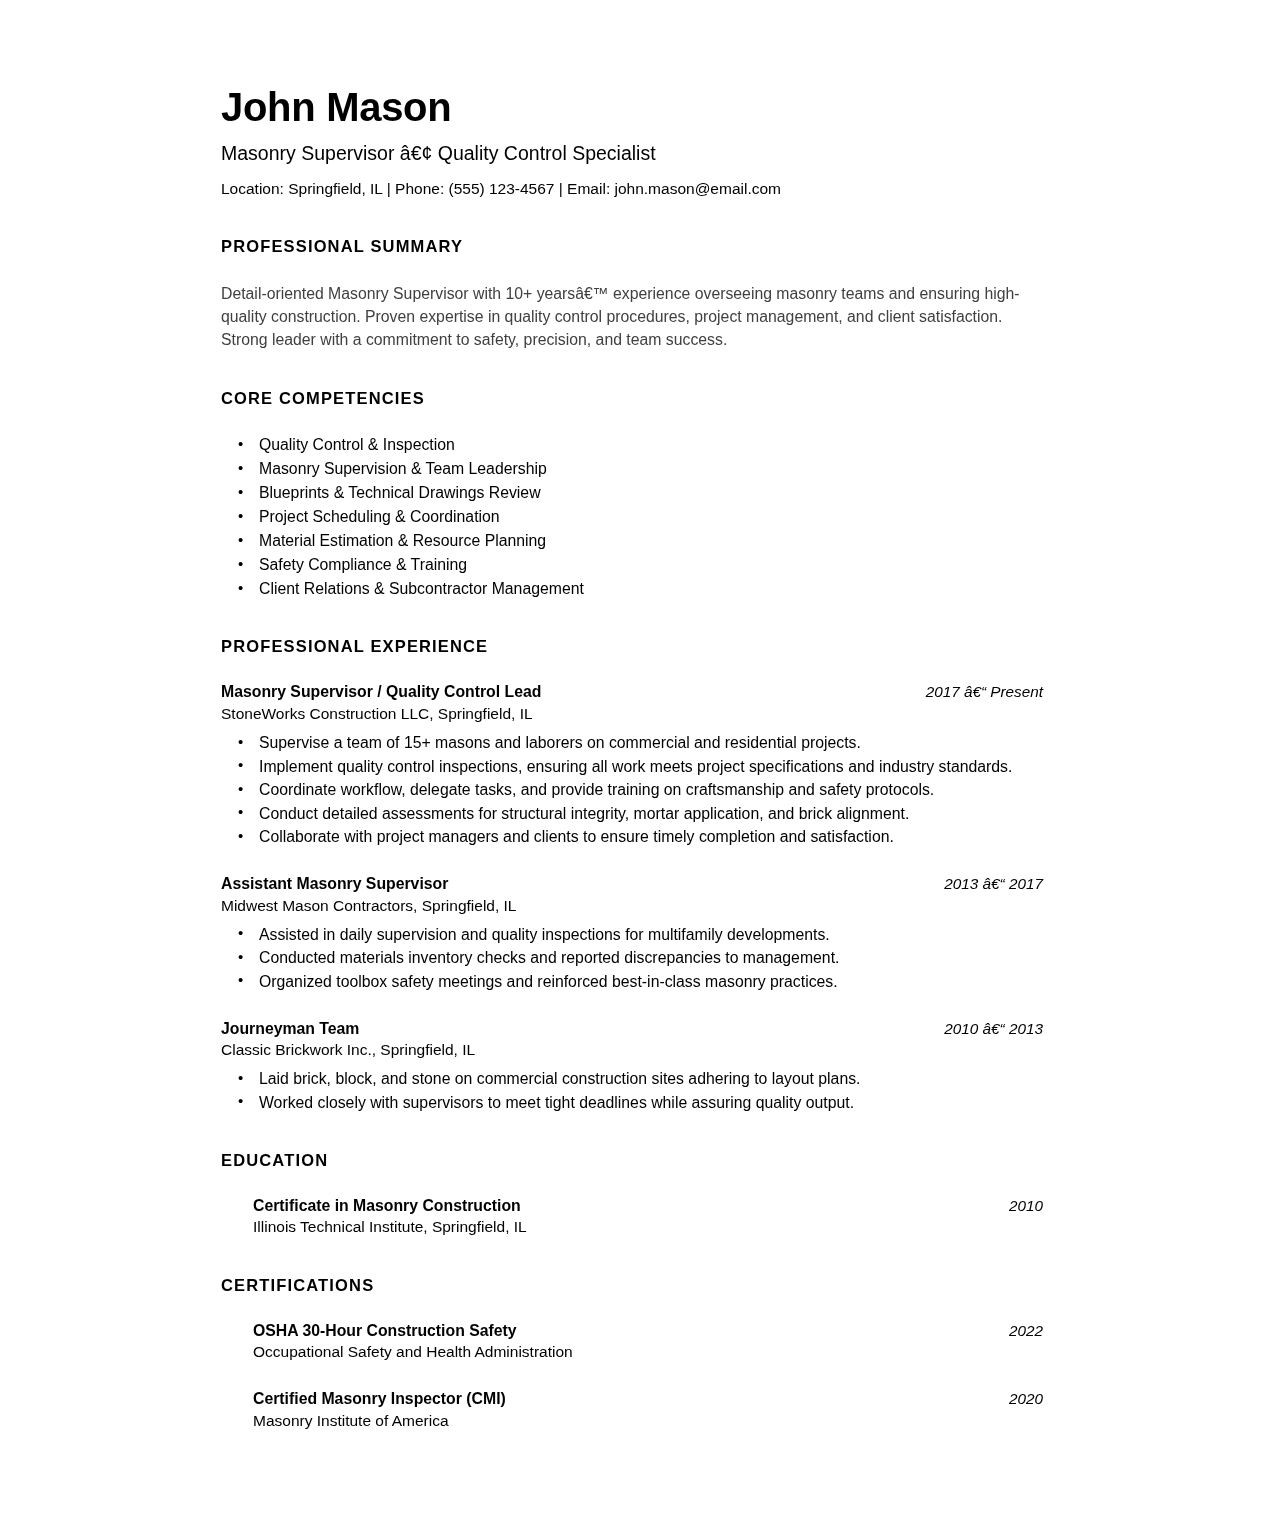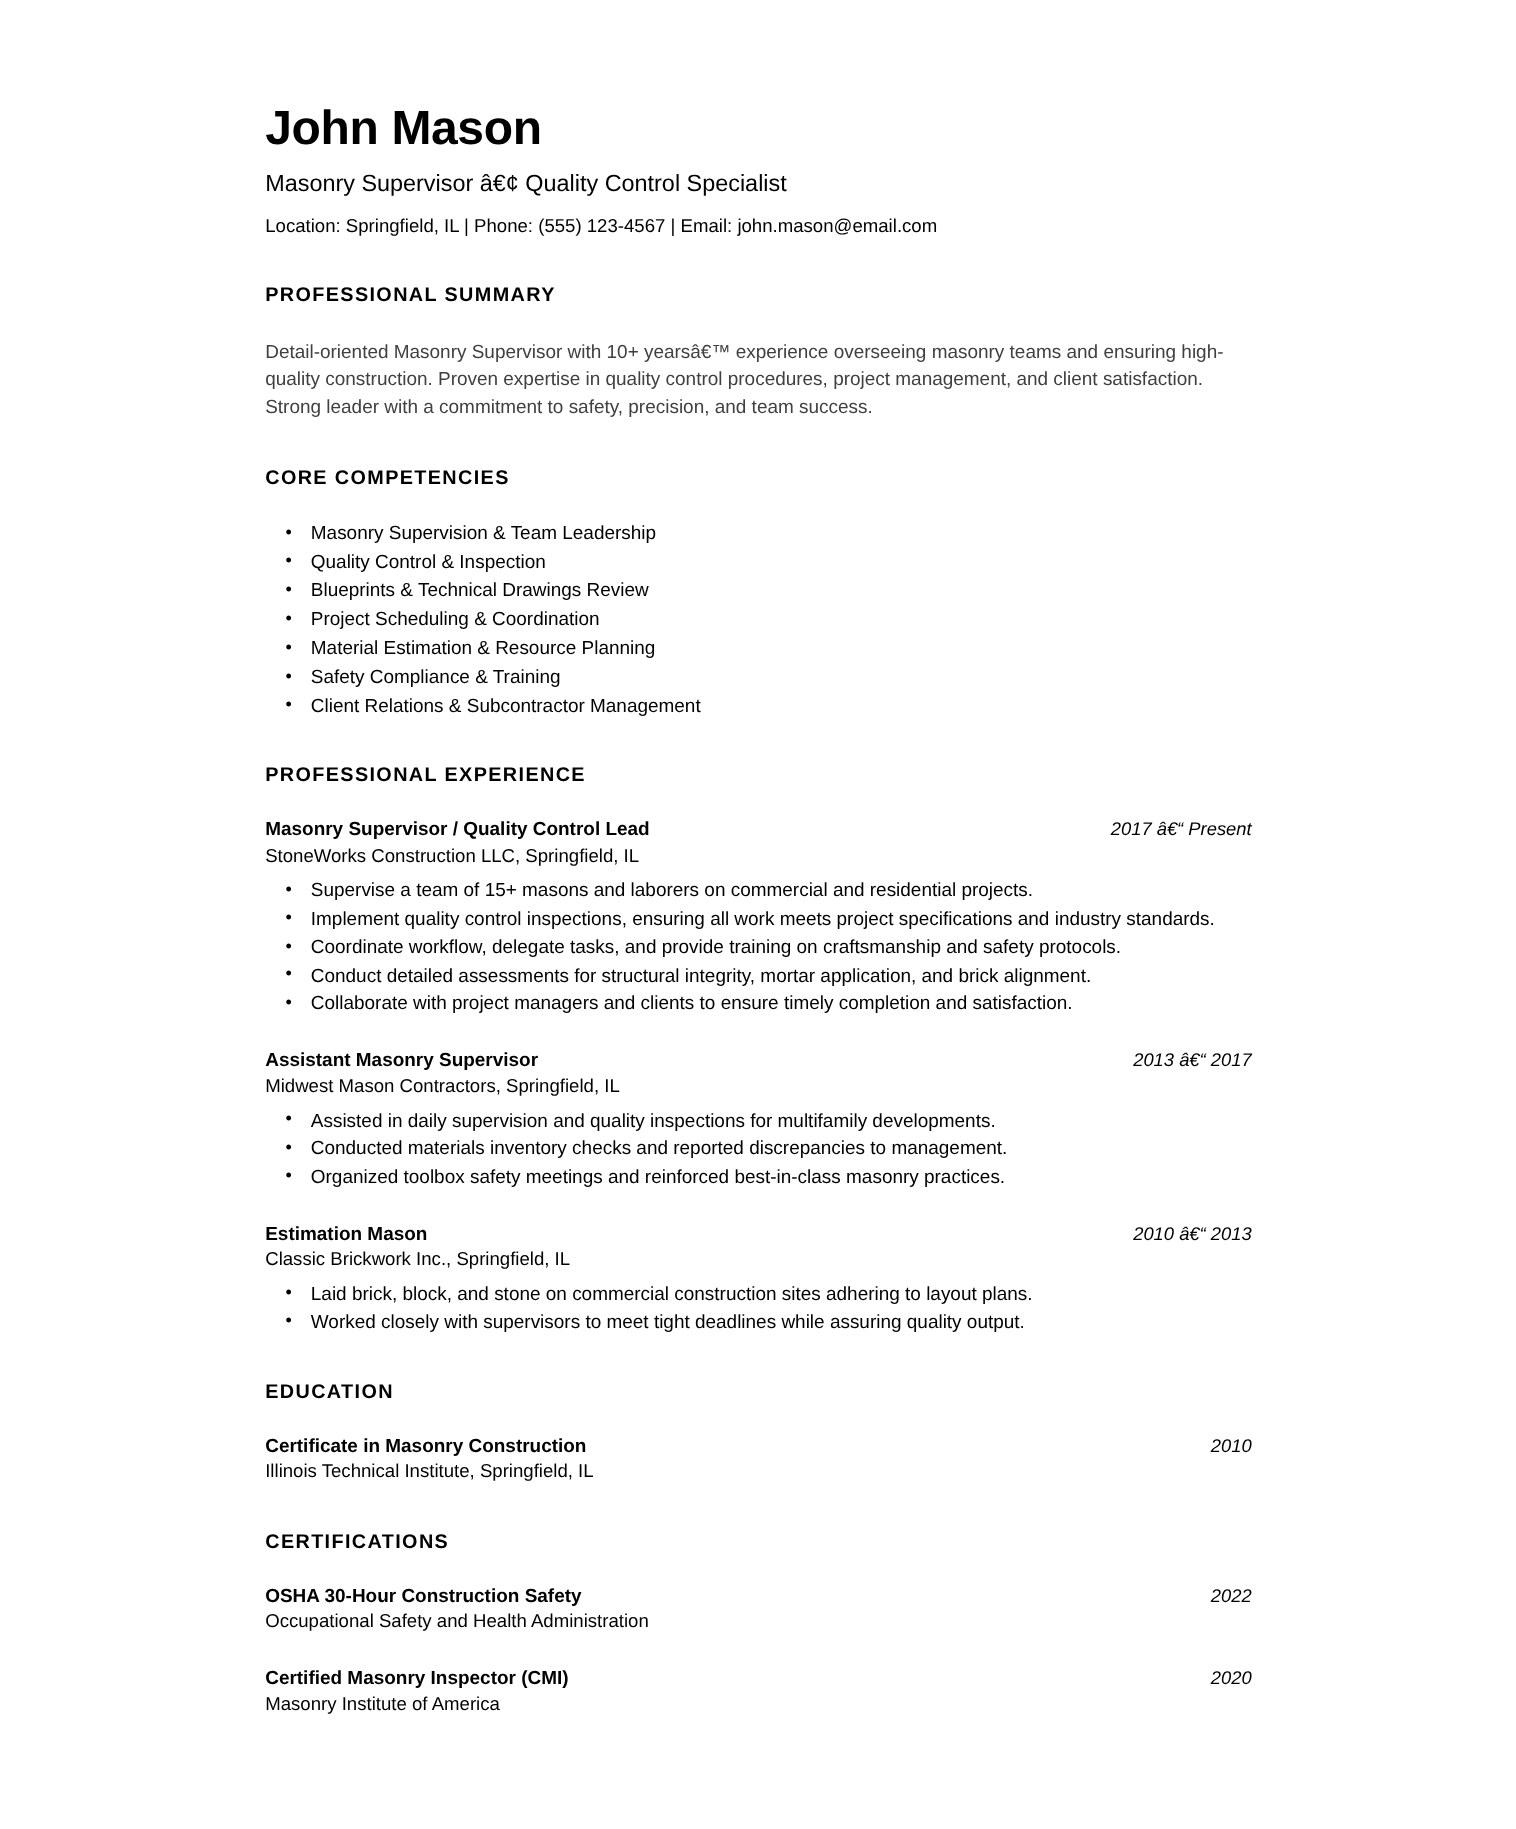--- a/index.html
+++ b/index.html
@@ -135,20 +135,21 @@
     margin-bottom: 0;
   }
 
   .exp-body {
     margin-top: 6px;
   }
 
   .edu-entry,
   .cert-entry {
     margin-bottom: 27px;
+    margin-left: 32px;
   }
   .cert-entry:last-child,
   .edu-entry:last-child {
     margin-bottom: 0;
   }
 </style>
 </head>
 <body>
 
 <div class="page">
@@ -161,22 +162,22 @@
     </header>
 
     <section class="section">
       <h2 class="section-title">PROFESSIONAL SUMMARY</h2>
       <p class="summary-text">Detail-oriented Masonry Supervisor with 10+ yearsâ€™ experience overseeing masonry teams and ensuring high-quality construction. Proven expertise in quality control procedures, project management, and client satisfaction. Strong leader with a commitment to safety, precision, and team success.</p>
     </section>
 
     <section class="section">
       <h2 class="section-title">CORE COMPETENCIES</h2>
       <ul class="bullets comp-list">
+        <li>Quality Control &amp; Inspection</li>
         <li>Masonry Supervision &amp; Team Leadership</li>
-        <li>Quality Control &amp; Inspection</li>
         <li>Blueprints &amp; Technical Drawings Review</li>
         <li>Project Scheduling &amp; Coordination</li>
         <li>Material Estimation &amp; Resource Planning</li>
         <li>Safety Compliance &amp; Training</li>
         <li>Client Relations &amp; Subcontractor Management</li>
       </ul>
     </section>
 
     <section class="section">
       <h2 class="section-title">PROFESSIONAL EXPERIENCE</h2>
@@ -204,21 +205,21 @@
         <div class="entry-sub">Midwest Mason Contractors, Springfield, IL</div>
         <ul class="bullets exp-body">
           <li>Assisted in daily supervision and quality inspections for multifamily developments.</li>
           <li>Conducted materials inventory checks and reported discrepancies to management.</li>
           <li>Organized toolbox safety meetings and reinforced best-in-class masonry practices.</li>
         </ul>
       </div>
 
       <div class="entry">
         <div class="entry-head">
-          <span class="entry-title">Estimation Mason</span>
+          <span class="entry-title">Journeyman Team</span>
           <span class="entry-date">2010 â€“ 2013</span>
         </div>
         <div class="entry-sub">Classic Brickwork Inc., Springfield, IL</div>
         <ul class="bullets exp-body">
           <li>Laid brick, block, and stone on commercial construction sites adhering to layout plans.</li>
           <li>Worked closely with supervisors to meet tight deadlines while assuring quality output.</li>
         </ul>
       </div>
     </section>
 

